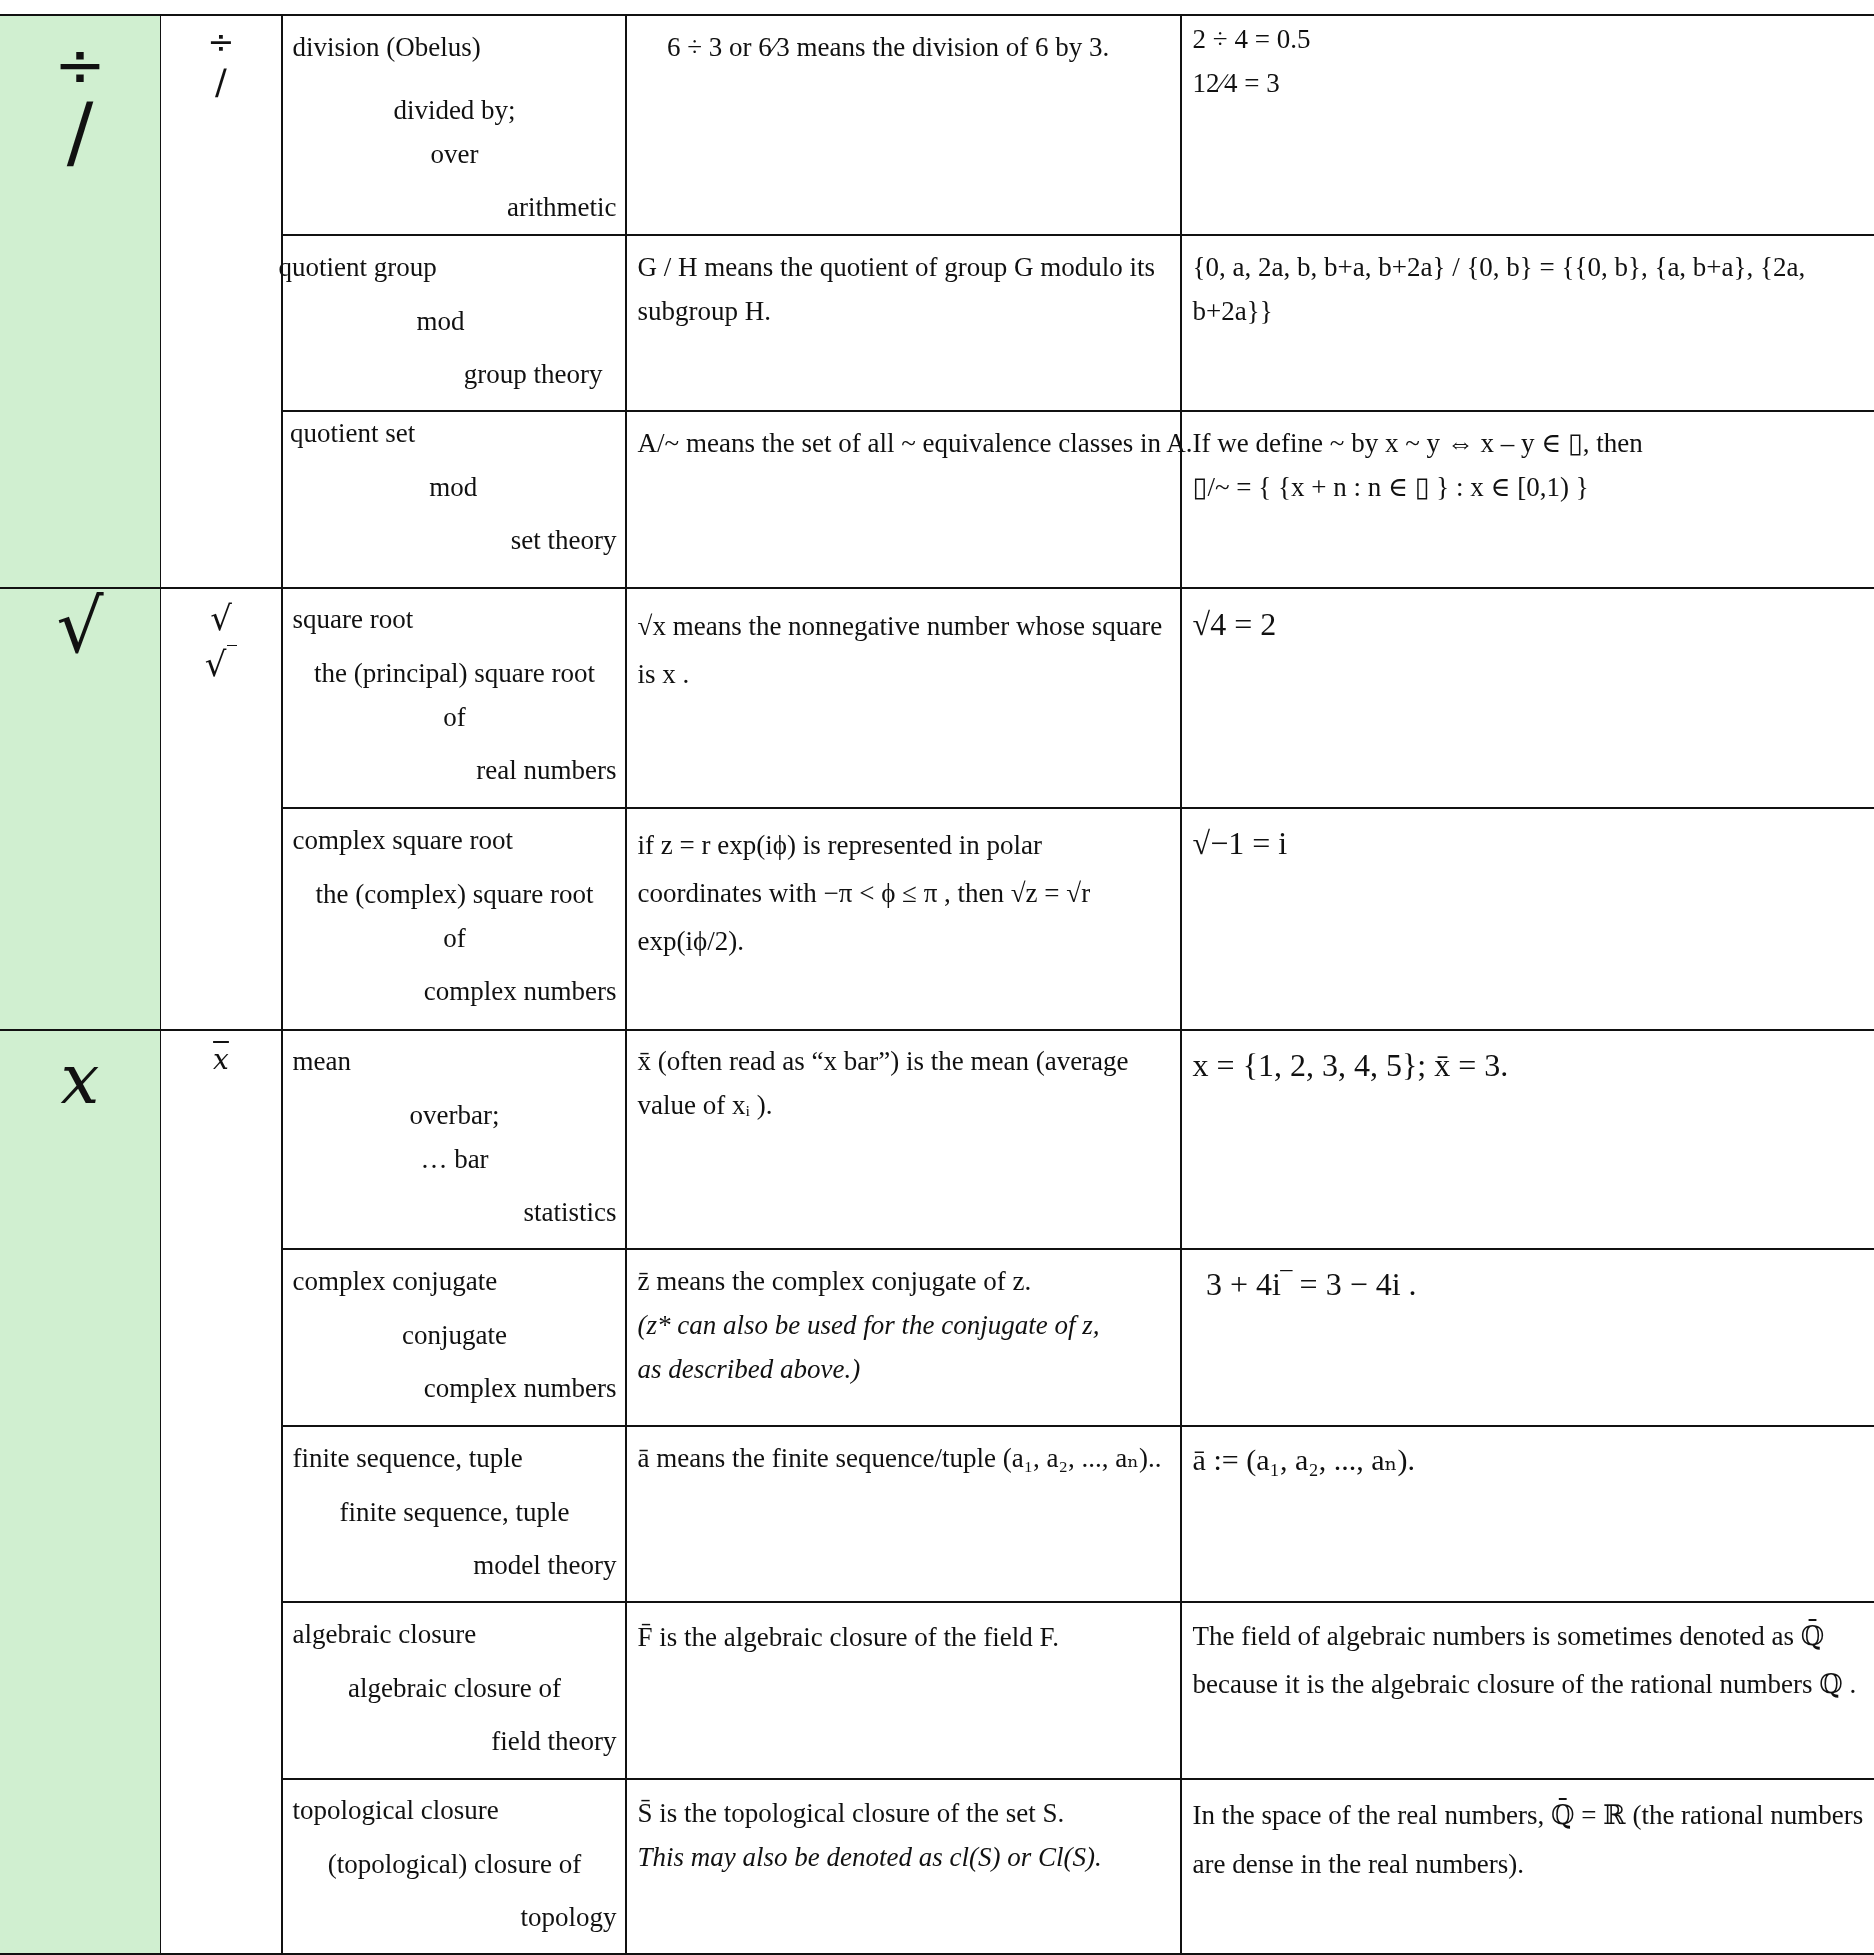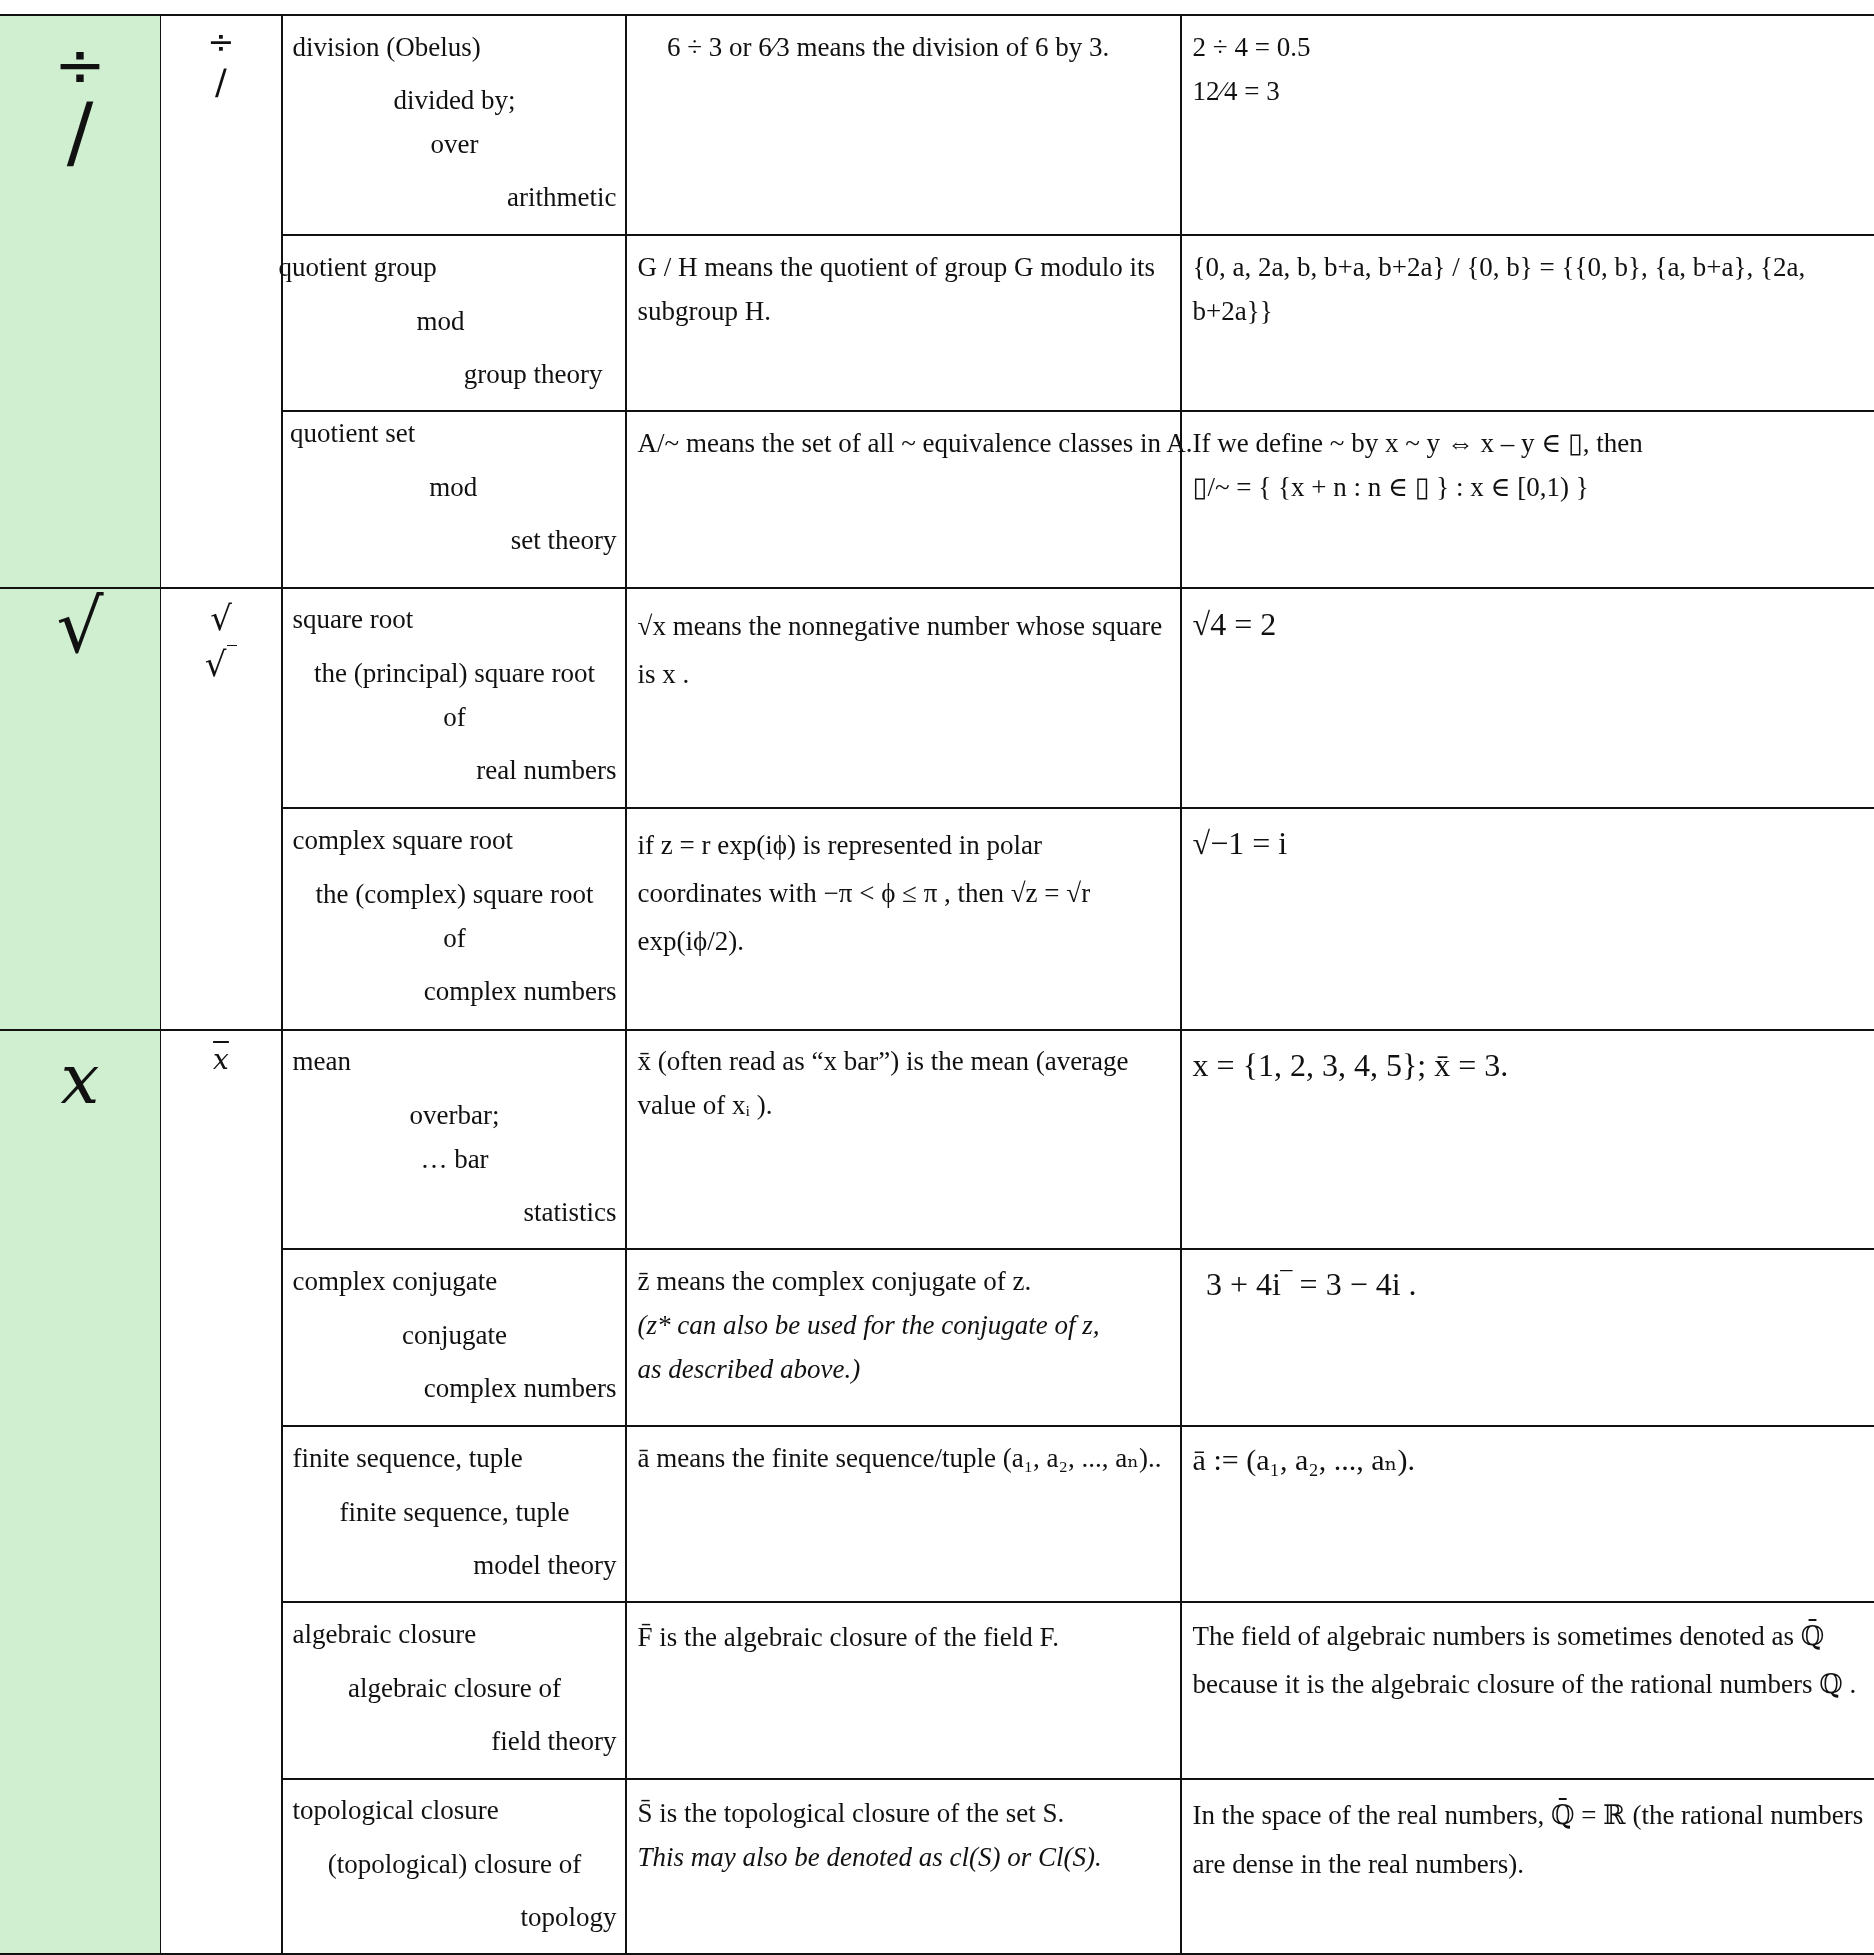--- a/index.html
+++ b/index.html
@@ -55,28 +55,28 @@
   <div class="hline" style="left:0;top:587px;width:1875px;"></div>
   <div class="hline" style="left:281px;top:807px;width:1593px;"></div>
   <div class="hline" style="left:0;top:1029px;width:1875px;"></div>
   <div class="hline" style="left:281px;top:1248px;width:1593px;"></div>
   <div class="hline" style="left:281px;top:1425px;width:1593px;"></div>
   <div class="hline" style="left:281px;top:1601px;width:1593px;"></div>
   <div class="hline" style="left:281px;top:1778px;width:1593px;"></div>
 
   <div class="cell name-cell" style="left:282px;top:16px;">
     <div class="name-main">division (Obelus)</div>
-    <div class="name-read" style="margin-top:9px;">divided by;</div>
+    <div class="name-read" style="margin-top:19px;">divided by;</div>
     <div class="name-read">over</div>
     <div class="name-field">arithmetic</div>
   </div>
   <div class="cell" style="left:627px;top:16px;width:553px;padding-left:40px;">
     <div>6 ÷ 3 or 6∕3 means the division of 6 by 3.</div>
   </div>
-  <div class="cell" style="left:1182px;top:16px;width:693px;">
+  <div class="cell" style="left:1182px;top:8px;width:693px;">
     <div>2 ÷ 4 = 0.5</div>
     <div>12∕4 = 3</div>
   </div>
 
   <div class="cell name-cell" style="left:268px;top:236px;">
     <div class="name-main">quotient group</div>
     <div class="name-read" style="margin-top:10.6px;">mod</div>
     <div class="name-field">group theory</div>
   </div>
   <div class="cell" style="left:627px;top:236px;width:553px;">

